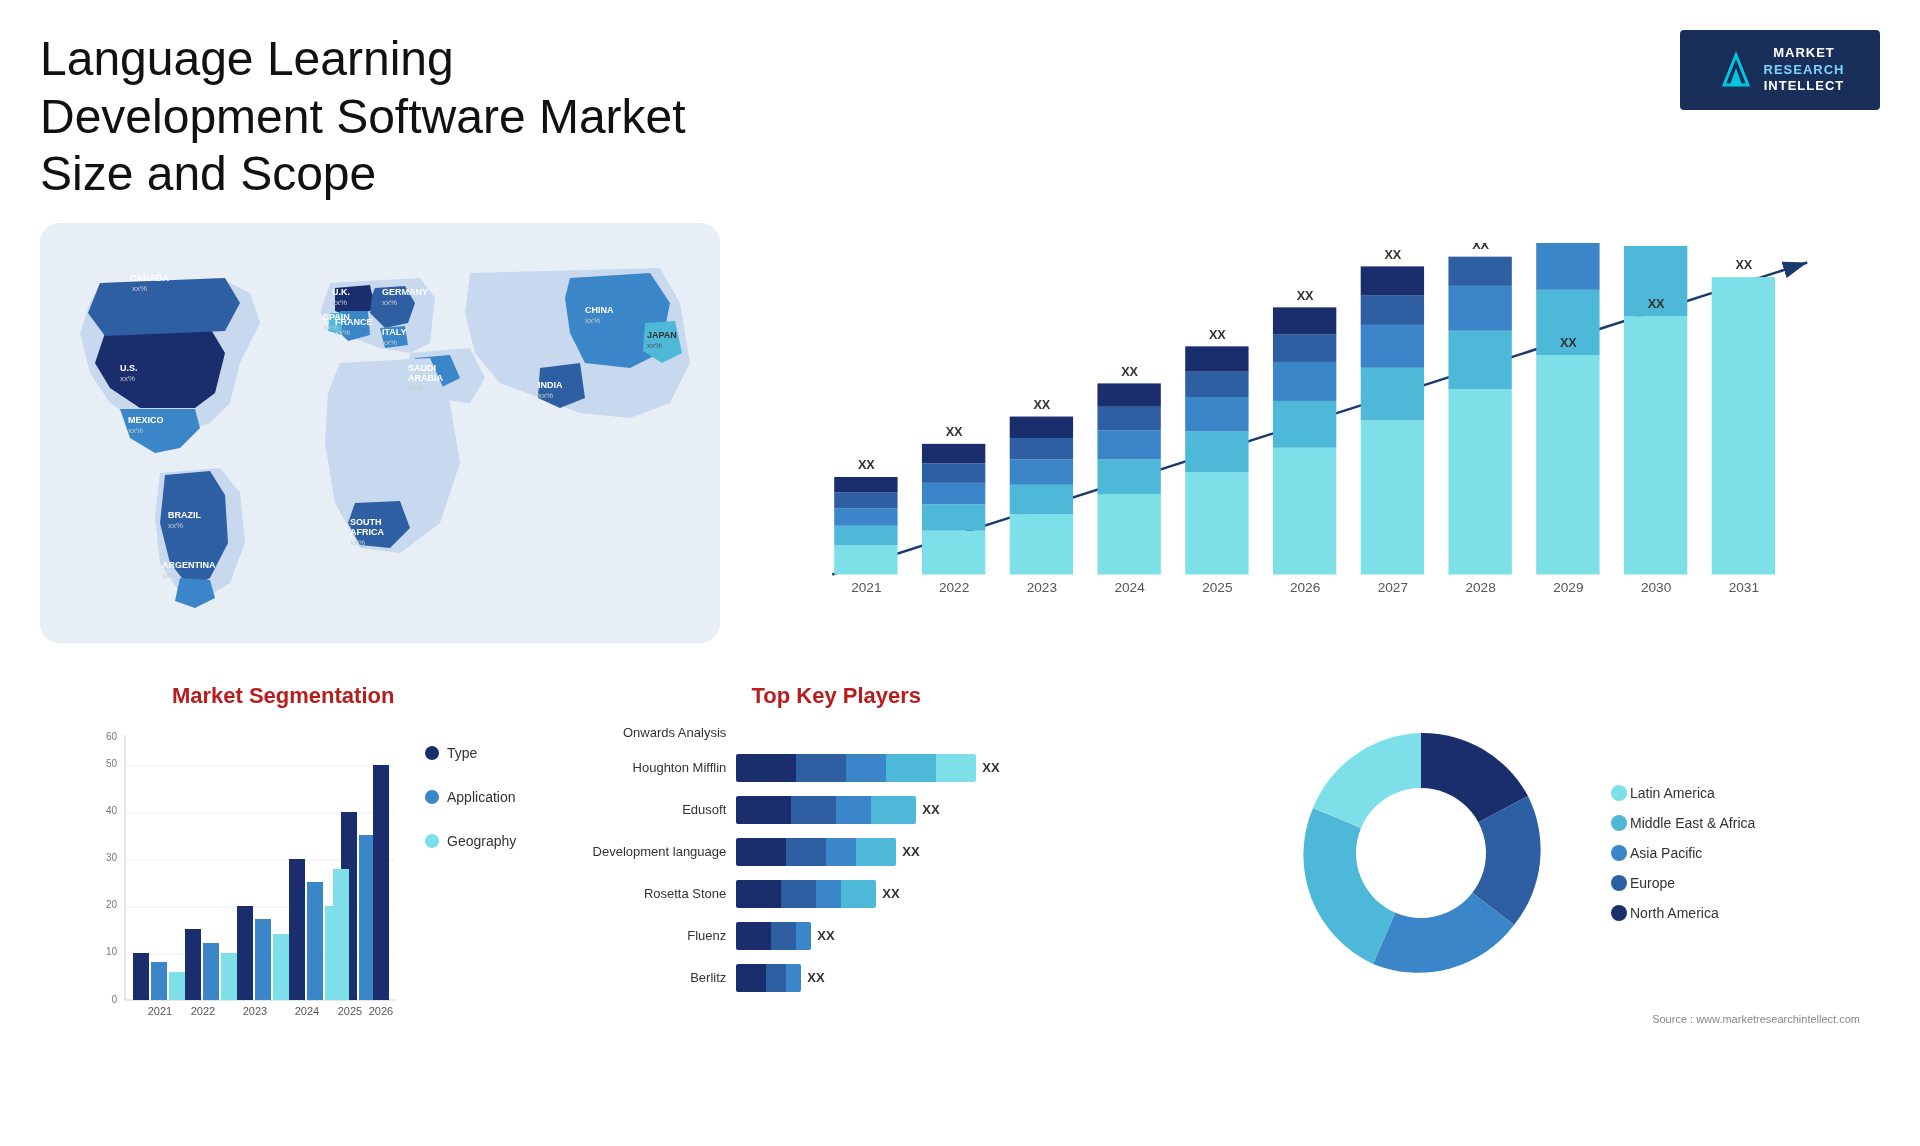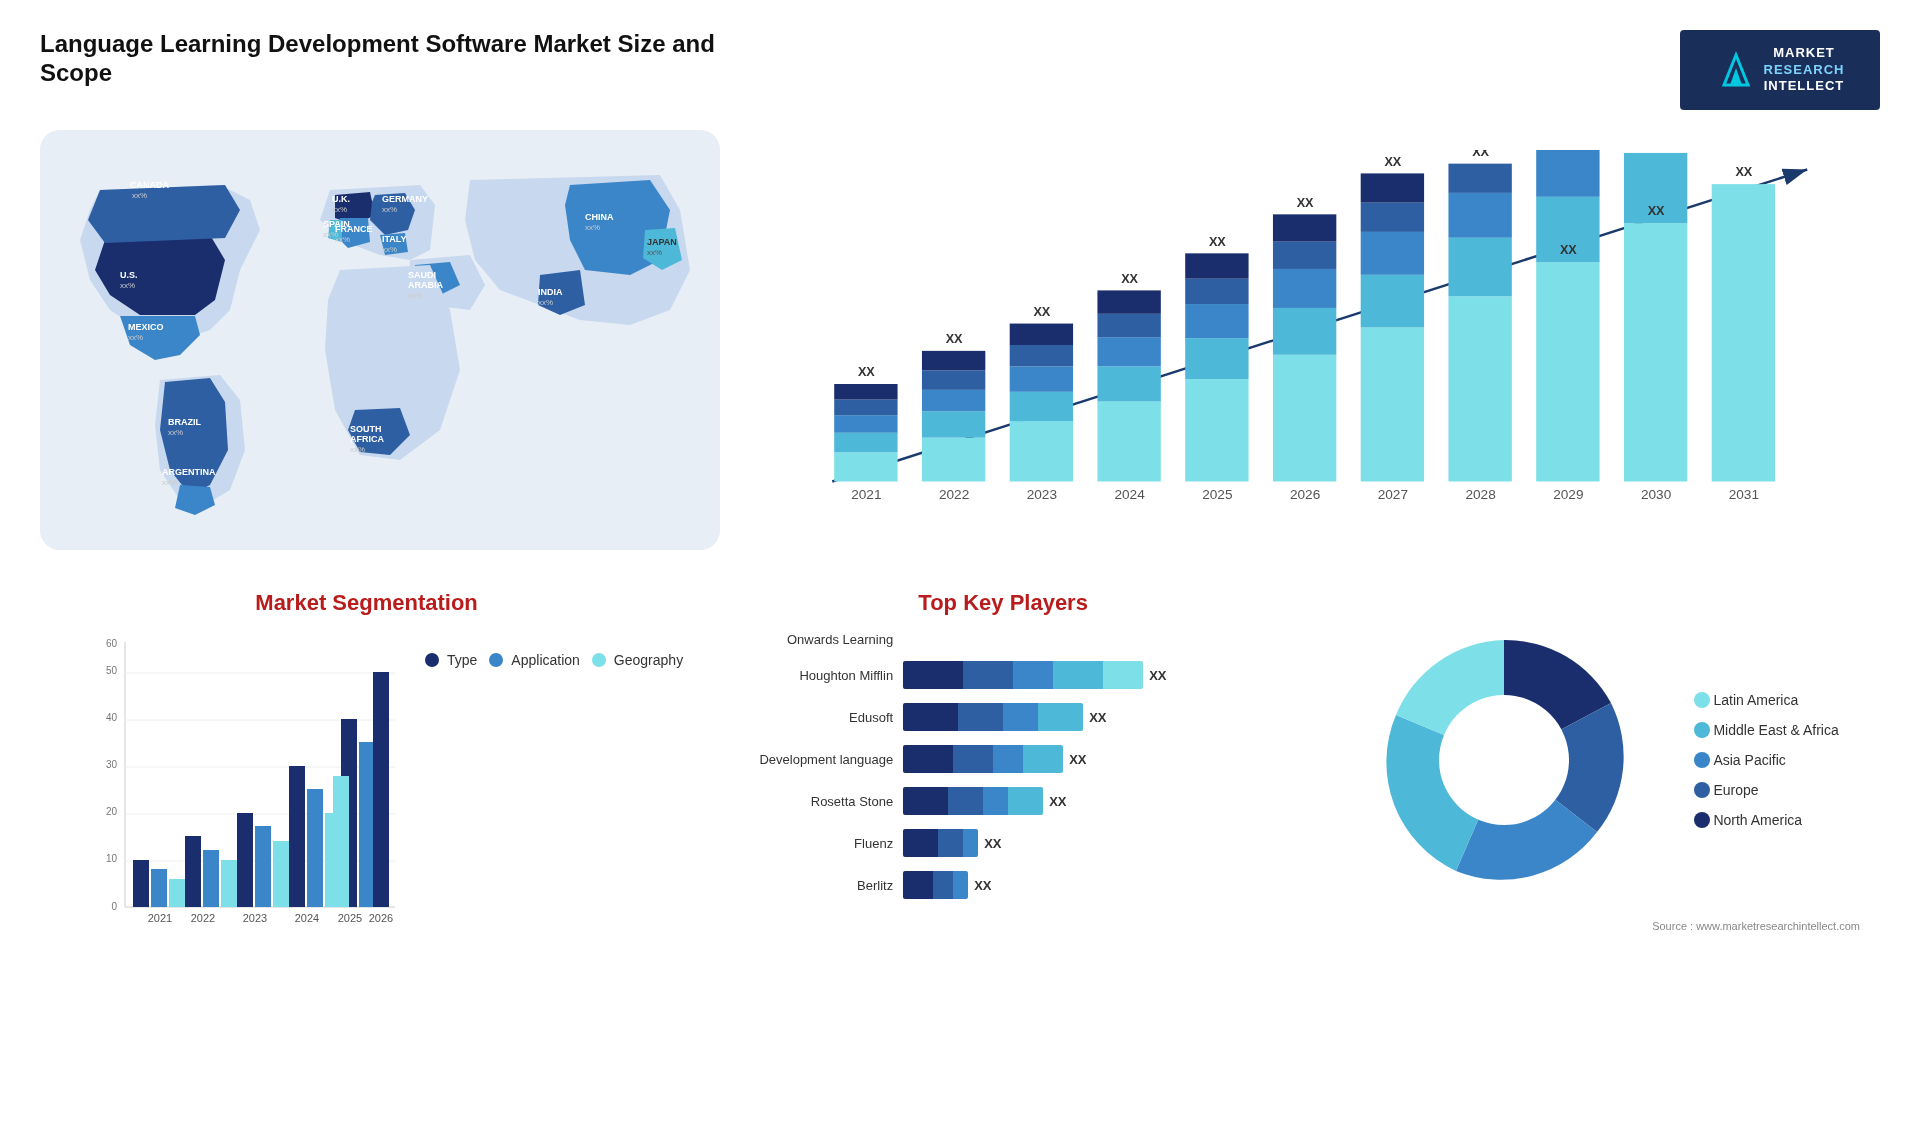--- a/index.html
+++ b/index.html
@@ -11,22 +11,22 @@
       padding: 30px 40px;
       color: #222;
     }
     .header {
       display: flex;
       justify-content: space-between;
       align-items: flex-start;
       margin-bottom: 20px;
     }
     .page-title {
-      font-size: 24px;
-      font-weight: 700;
+      font-size: 48px;
+      font-weight: 400;
       color: #111;
       max-width: 700px;
       line-height: 1.2;
     }
     .logo-area {
       display: flex;
       flex-direction: column;
       align-items: center;
       gap: 4px;
     }
@@ -103,22 +103,22 @@
       margin-bottom: 16px;
       text-align: center;
     }
     .seg-chart-area {
       display: flex;
       gap: 20px;
       align-items: flex-start;
     }
     .seg-legend {
       display: flex;
-      flex-direction: row;
-      gap: 12px;
+      flex-direction: column;
+      gap: 28px;
       padding-top: 20px;
     }
     .legend-item {
       display: flex;
       align-items: center;
       gap: 8px;
       font-size: 14px;
       color: #333;
     }
     .legend-dot {
@@ -459,21 +459,21 @@
           <span>Geography</span>
         </div>
       </div>
     </div>
   </div>
 
   <div class="players-container">
     <div class="section-title">Top Key Players</div>
 
     <div class="player-row">
-      <div class="player-name">Onwards Learning</div>
+      <div class="player-name">Onwards Analysis</div>
       <div class="player-bar-wrap">
       </div>
     </div>
 
     <div class="player-row">
       <div class="player-name">Houghton Mifflin</div>
       <div class="player-bar-wrap">
         <div style="display:flex;height:28px;border-radius:2px;overflow:hidden;">
           <div style="width:60px;background:#1a2e6e;"></div>
           <div style="width:50px;background:#2e5fa3;"></div>

